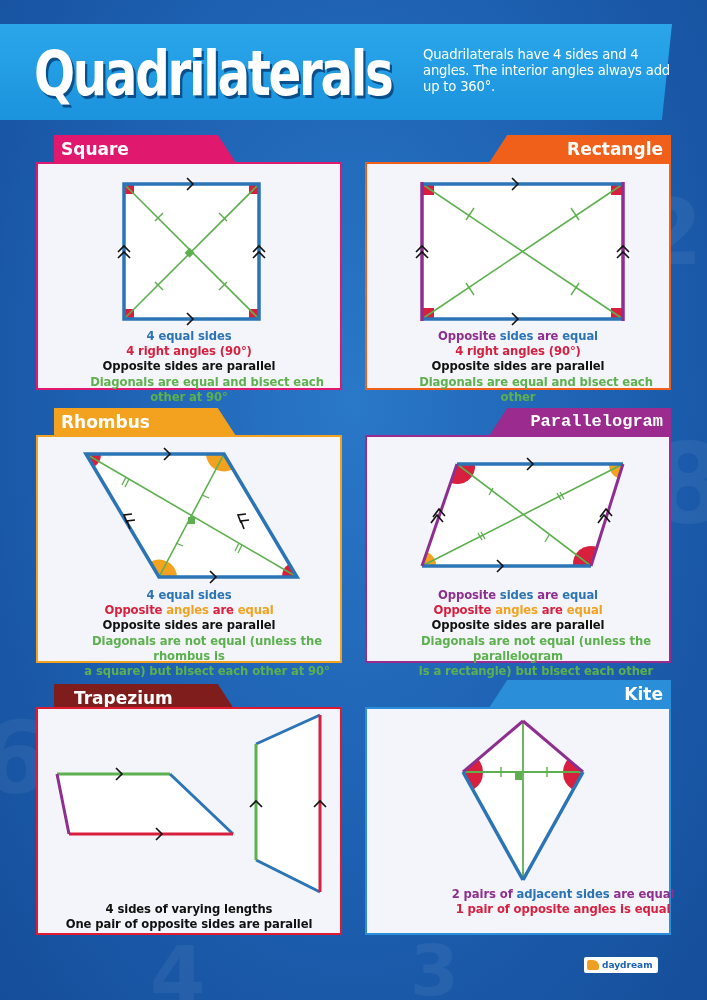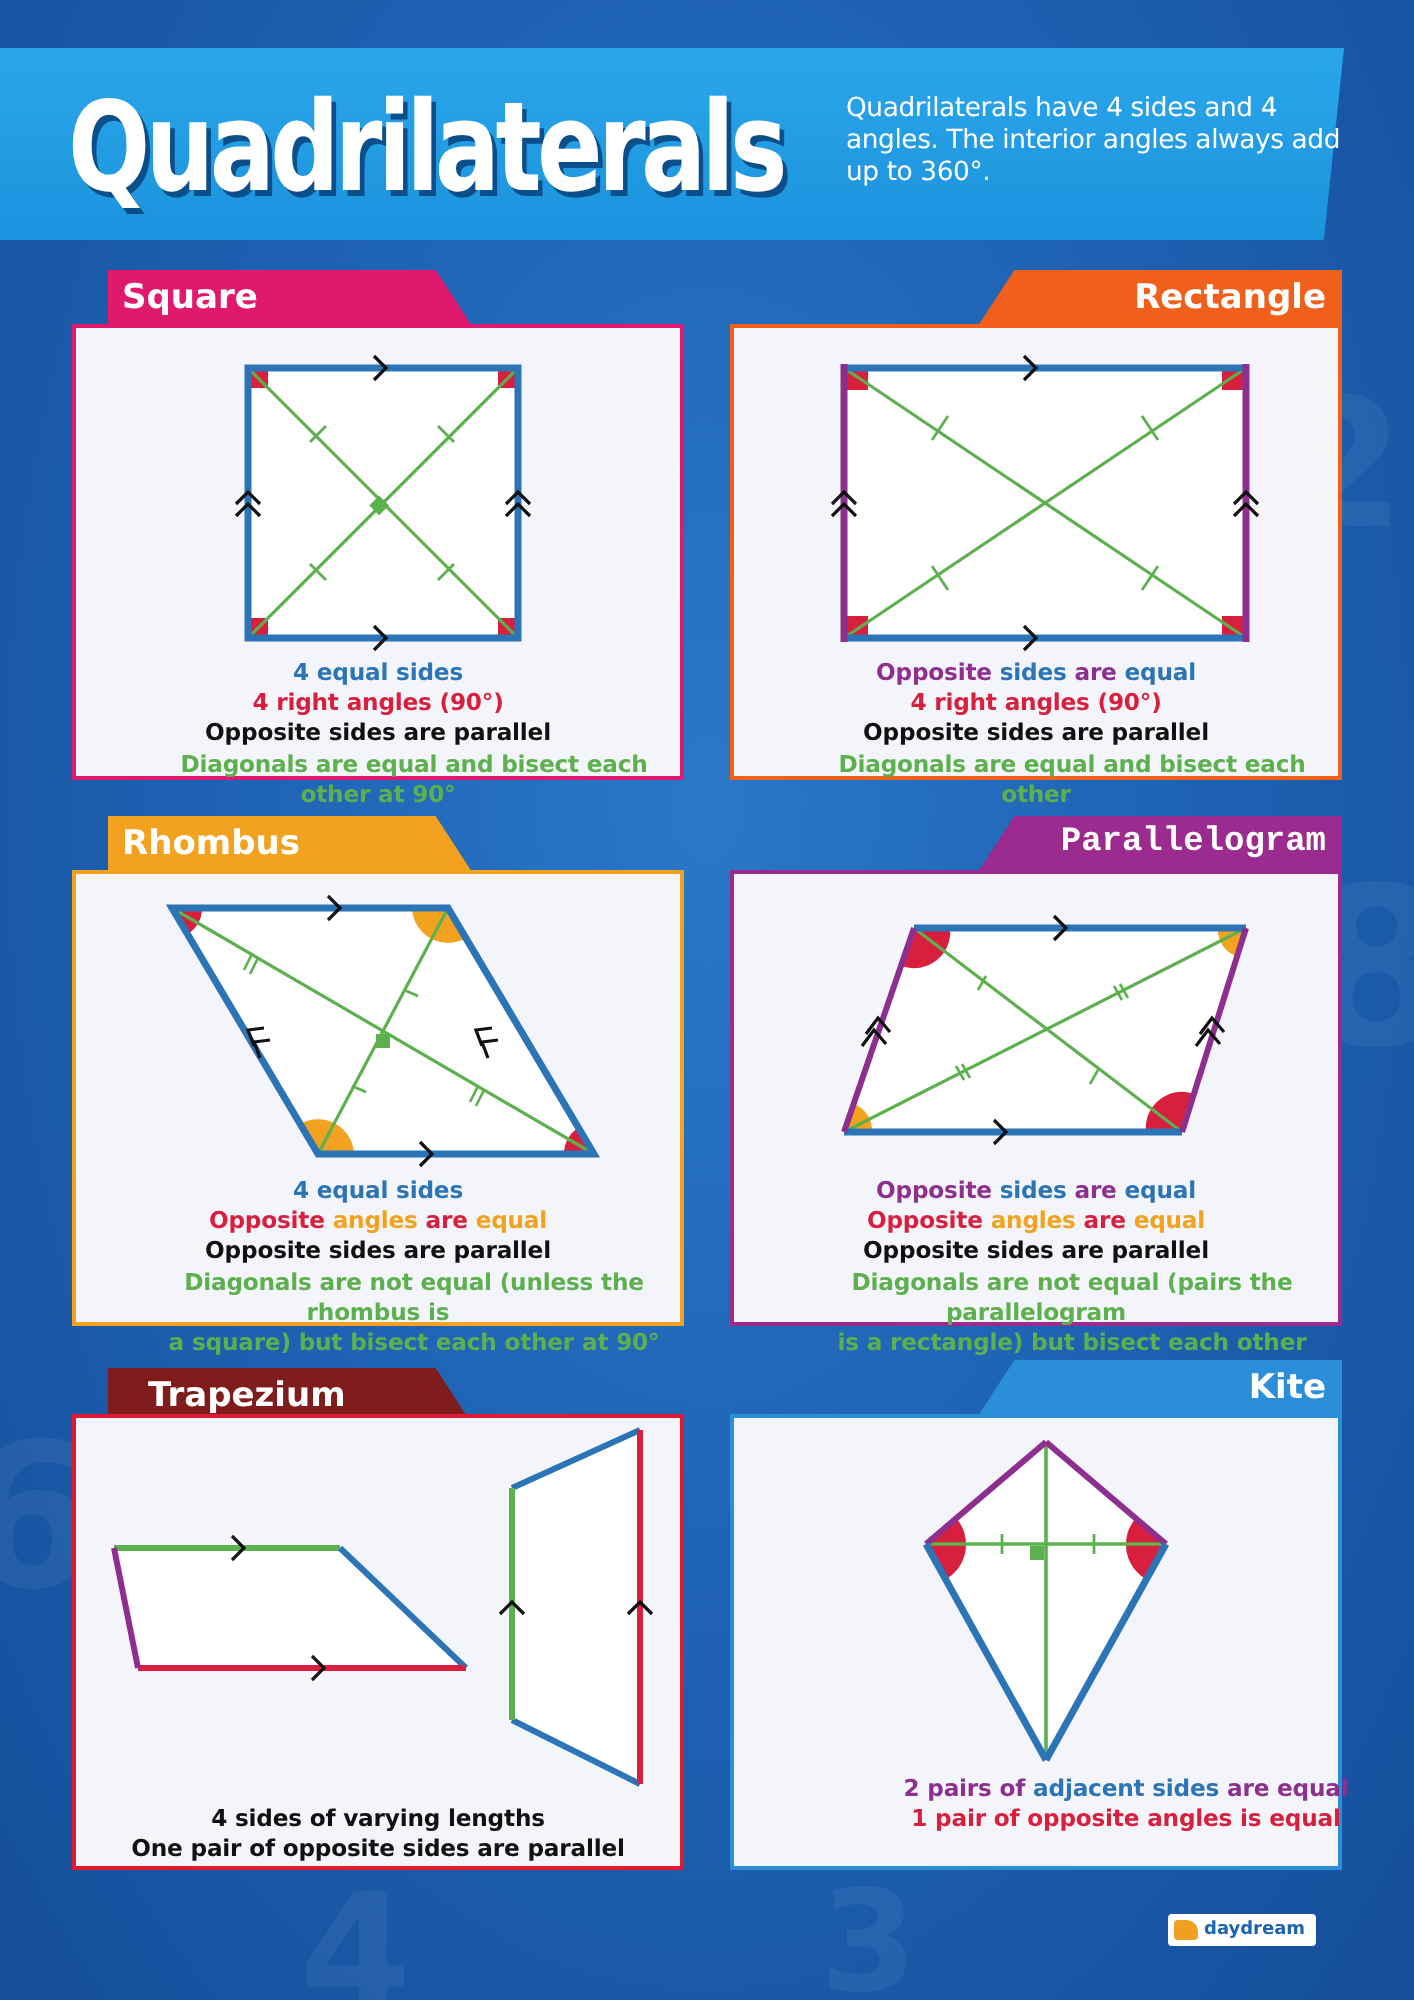--- a/index.html
+++ b/index.html
@@ -210,21 +210,21 @@
       <polyline points="66,80 72,72 78,79"></polyline>
         <polyline points="64,86 70,78 76,85"></polyline>
       <polyline points="233,80 239,72 245,79"></polyline>
         <polyline points="231,86 237,78 243,85"></polyline>
     </g>
   </svg>
   <div class="facts" style="top:151px;">
       <div><span class="c-purple">Opposite </span><span class="c-blue">sides </span><span class="c-purple">are </span><span class="c-blue">equal</span></div>
       <div><span class="c-red">Opposite </span><span class="c-orange">angles </span><span class="c-red">are </span><span class="c-orange">equal</span></div>
       <div><span class="c-black">Opposite sides are parallel</span></div>
-      <div><span class="c-green">Diagonals are not equal (pairs the parallelogram</span></div>
+      <div><span class="c-green">Diagonals are not equal (unless the parallelogram</span></div>
       <div><span class="c-green">is a rectangle) but bisect each other</span></div>
     </div>
 </div>
 
 <div class="tab left" style="left:36px;top:684px;width:182px;background:#7f1d1d;padding-left:20px;">Trapezium</div>
 <div class="card" style="left:36px;top:707px;border-color:#e01a32;">
   <svg width="302" height="224">
     <polygon points="19,65 132,65 195,125 31,125" fill="#fff"></polygon>
     <line x1="19" y1="65" x2="132" y2="65" stroke="#5db04e" stroke-width="3"></line>
     <line x1="132" y1="65" x2="195" y2="125" stroke="#2b74b6" stroke-width="3"></line>

